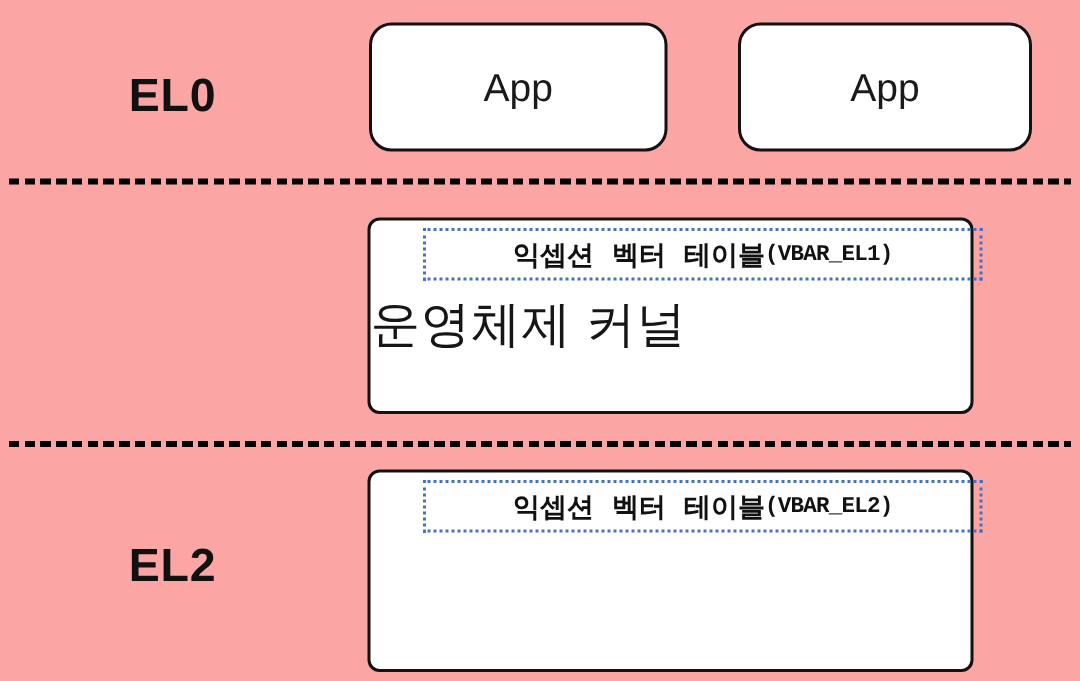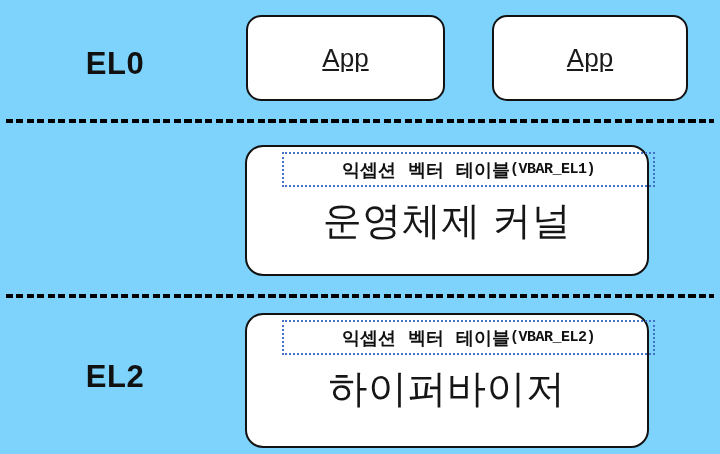--- a/index.html
+++ b/index.html
@@ -4,21 +4,21 @@
 <style>
   html, body {
     margin: 0;
     padding: 0;
     background: #ffffff;
   }
   .canvas {
     position: relative;
     width: 720px;
     height: 454px;
-    background: #7dd3fc;
+    background: #fca5a5;
     font-family: "Liberation Sans", sans-serif;
     color: #000000;
     overflow: hidden;
   }
   
   .el-label {
     position: absolute;
     left: 40px;
     width: 150px;
     text-align: center;
@@ -43,21 +43,20 @@
     align-items: center;
     justify-content: center;
     box-sizing: border-box;
   }
   .app-box.first  { left: 246px; width: 199px; }
   .app-box.second { left: 492px; width: 196px; }
   .app-box .app-text {
     font-size: 26px;
     font-weight: 400;
     color: #1a1a1a;
-    text-decoration: underline;
   }
 
   
   .separator {
     position: absolute;
     left: 6px;
     width: 708px;
     height: 4px;
     background: repeating-linear-gradient(90deg,
       #000000 0px, #000000 7px,
@@ -65,21 +64,21 @@
   }
   .separator.s1 { top: 119px; }
   .separator.s2 { top: 294px; }
 
   
   .level-box {
     position: absolute;
     left: 245px;
     width: 404px;
     border: 2.5px solid #121212;
-    border-radius: 18px;
+    border-radius: 8px;
     background: #ffffff;
     box-sizing: border-box;
   }
   .level-box.el1 { top: 145px; height: 131px; }
   .level-box.el2 { top: 313px; height: 135px; }
 
   
   .vector-box {
     position: absolute;
     left: 35px;
@@ -105,22 +104,22 @@
     font-weight: 700;
     color: #111111;
     letter-spacing: -0.5px;
   }
 
   
   .component-text {
     position: absolute;
     left: 0;
     width: 100%;
-    text-align: center;
-    font-size: 39px;
+    text-align: left;
+    font-size: 33px;
     font-weight: 400;
     color: #161616;
     letter-spacing: 0.5px;
   }
   .level-box.el1 .component-text { top: 47px; }
   .level-box.el2 .component-text { top: 47px; }
 </style>
 </head>
 <body>
 
@@ -149,16 +148,15 @@
 
   <div class="separator s2"></div>
 
   <div class="el-label el2">EL2</div>
 
   <div class="level-box el2">
     <div class="vector-box">
       <span class="vector-label">익셉션 벡터 테이블</span>
         <span class="vbar-register">(VBAR_EL2)</span>
     </div>
-    <div class="component-text">하이퍼바이저</div>
   </div>
 
 </div>
 
 </body></html>

